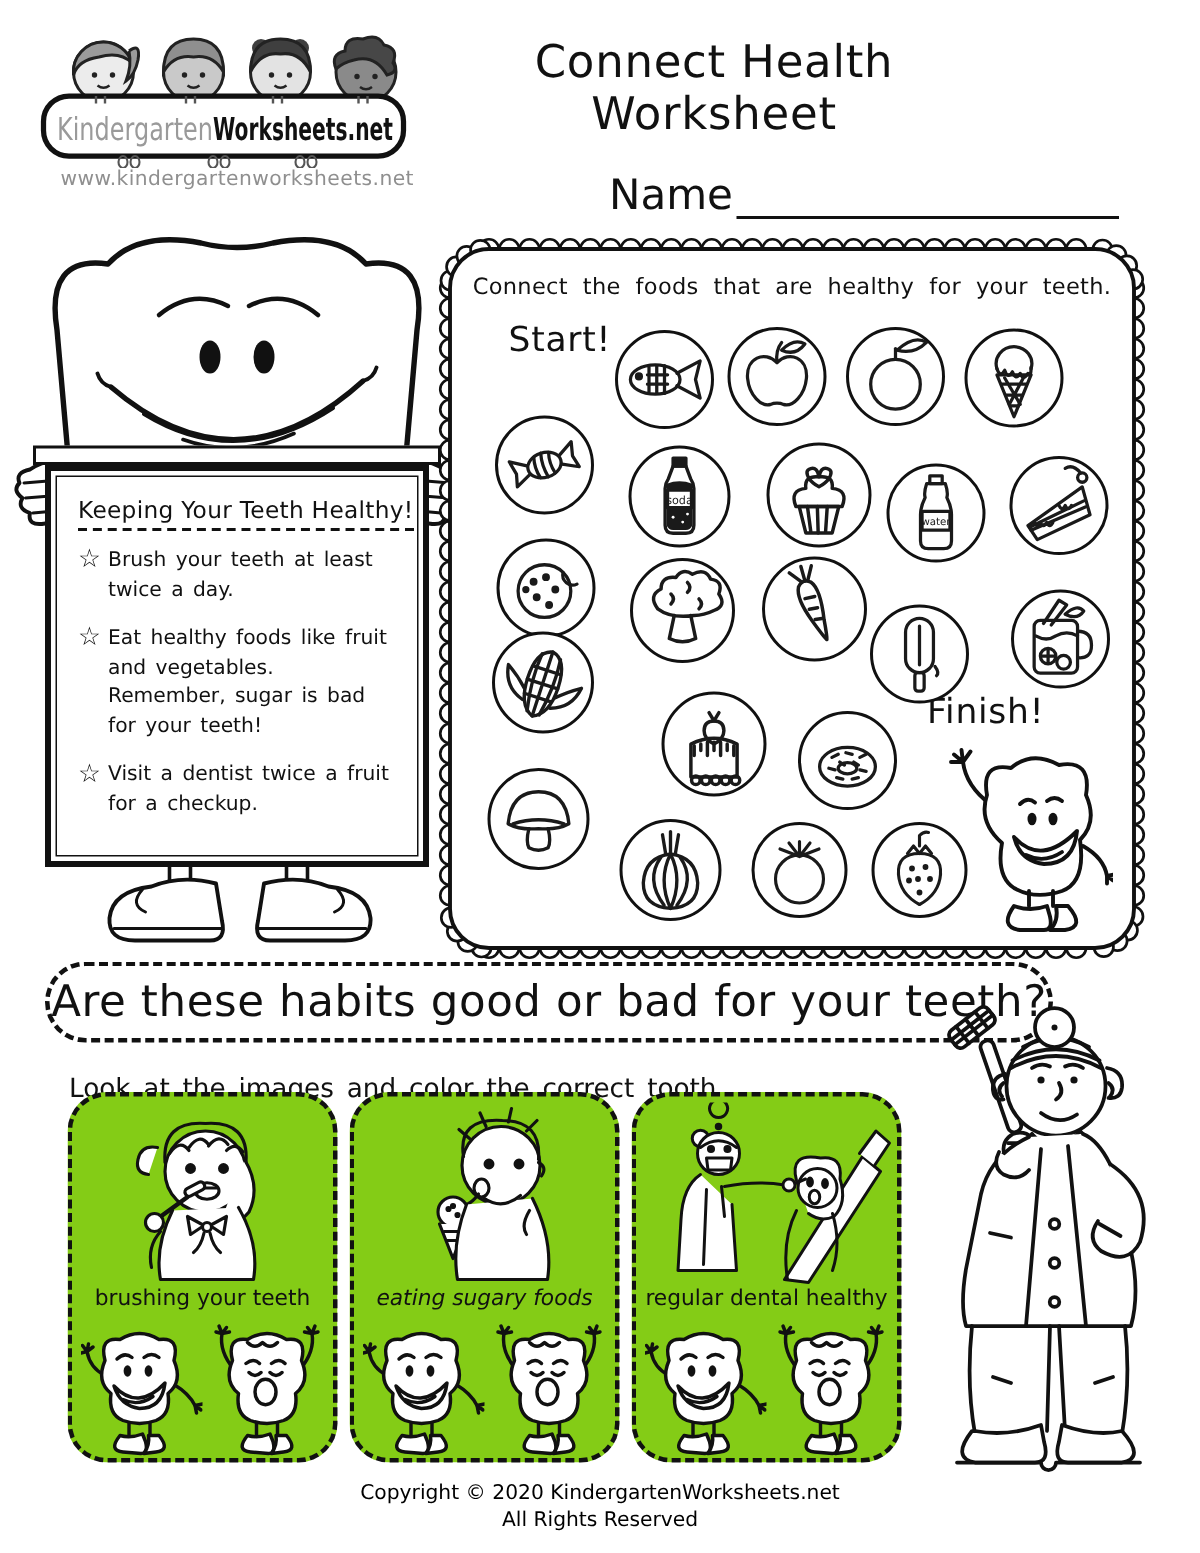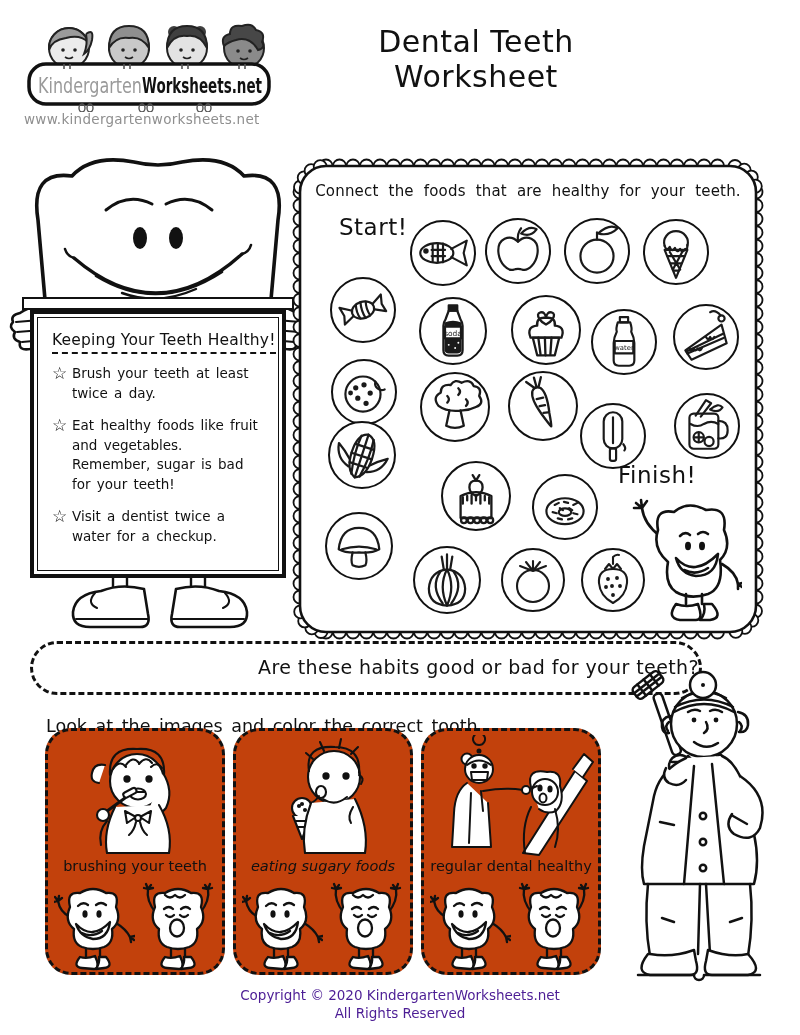--- a/index.html
+++ b/index.html
@@ -1,21 +1,21 @@
 <!DOCTYPE html>
 <html><head>
 <meta charset="utf-8">
 <style>
   html,body{margin:0;padding:0;background:#fff;}
   #worksheet{position:relative;width:800px;height:1035px;background:#fff;overflow:hidden;
     font-family:"DejaVu Sans",sans-serif;color:#111;}
   .abs{position:absolute;}
   svg{display:block;}
   .ink{stroke:#111;fill:none;stroke-linecap:round;stroke-linejoin:round;}
-  #logo-url{left:24px;top:111px;width:252px;text-align:left;font-size:13.5px;color:#8f8f8f;letter-spacing:.3px;}
+  #logo-url{left:24px;top:111px;width:252px;text-align:right;font-size:13.5px;color:#8f8f8f;letter-spacing:.3px;}
   #page-title{left:298px;top:24px;width:356px;margin:0;text-align:center;font-size:30px;font-weight:500;letter-spacing:.5px;}
   #name-row{left:406px;top:110px;width:340px;display:flex;align-items:flex-end;font-size:28px;}
   #name-line{flex:1;border-bottom:2.5px solid #111;height:34px;margin-left:2px;}
   
   #sign{left:30px;top:310px;width:256px;height:268px;border:4px solid #111;background:#fff;box-sizing:border-box;}
   #sign-inner{position:absolute;inset:3px;border:1.5px solid #111;padding:12px 12px 6px 14px;box-sizing:border-box;}
   #sign-plank{left:22px;top:297px;width:272px;height:13px;background:#fff;border:2.5px solid #111;box-sizing:border-box;}
   #sign-title{font-size:15.5px;letter-spacing:.2px;display:inline-block;border-bottom:2.5px dashed #111;padding-bottom:3px;margin-bottom:10px;white-space:nowrap;}
   #sign-list{list-style:none;margin:0;padding:0;font-size:13.5px;line-height:1.45;word-spacing:2px;}
   #sign-list li{display:flex;margin-bottom:13px;}
@@ -25,27 +25,27 @@
   #scallop-border{position:absolute;left:-10px;top:-10px;}
   #maze-instruction{position:absolute;left:14px;top:16px;width:428px;text-align:center;font-size:15px;word-spacing:5px;letter-spacing:.2px;}
   .maze-label{position:absolute;font-size:23px;letter-spacing:.5px;}
   #start-label{left:14px;top:48px;margin-left:25px;}
   #finish-label{left:318px;top:296px;}
   .food-circle{position:absolute;border:2.3px solid #111;border-radius:50%;background:#fff;box-sizing:border-box;}
   .food-circle svg{width:100%;height:100%;}
   #maze-tooth{position:absolute;left:330px;top:318px;}
   
   #habits-banner{left:30px;top:641px;width:672px;height:54px;border:3.5px dashed #111;border-radius:32px;box-sizing:border-box;
-     text-align:right;font-size:19px;line-height:46px;letter-spacing:.4px;}
+     text-align:center;font-size:29px;line-height:46px;letter-spacing:.4px;}
   #habits-instruction{left:46px;top:716px;font-size:17.5px;word-spacing:3px;}
-  .habit-card{position:absolute;top:728px;width:180px;height:247px;border:3.5px dashed #111;border-radius:26px;background:#c2410c;box-sizing:border-box;}
+  .habit-card{position:absolute;top:728px;width:180px;height:247px;border:3.5px dashed #111;border-radius:26px;background:#84cc16;box-sizing:border-box;}
   .habit-card .scene{position:absolute;left:3px;top:4px;}
   .habit-card .card-label{position:absolute;left:0;top:127px;width:100%;text-align:center;font-size:14.5px;white-space:nowrap;}
   .habit-card .teeth{position:absolute;left:4px;top:148px;width:170px;display:flex;justify-content:center;gap:4px;}
-  #footer{left:0;top:986px;width:800px;text-align:center;font-size:13.5px;color:#4c1d95;line-height:1.35;}
+  #footer{left:0;top:986px;width:800px;text-align:center;font-size:13.5px;color:#000000;line-height:1.35;}
 </style>
 </head>
 <body>
 
 <div id="worksheet">
 
   <svg class="abs" style="left:24px;top:12px;" width="252" height="100" viewBox="0 0 252 100">
 
     <g>
       <circle cx="45" cy="36" r="20" fill="#ececec" stroke="#222" stroke-width="2"></circle>
@@ -90,22 +90,26 @@
       <ellipse cx="118" cy="96" rx="3" ry="4"></ellipse>
         <ellipse cx="126" cy="96" rx="3" ry="4"></ellipse>
       <ellipse cx="176" cy="96" rx="3" ry="4"></ellipse>
         <ellipse cx="184" cy="96" rx="3" ry="4"></ellipse>
     </g>
     <text x="14" y="81" font-size="21" textLength="104" lengthAdjust="spacingAndGlyphs" fill="#9a9a9a">Kindergarten</text>
     <text x="118" y="81" font-size="21" font-weight="bold" textLength="120" lengthAdjust="spacingAndGlyphs" fill="#111">Worksheets.net</text>
   </svg>
   <div id="logo-url" class="abs">www.kindergartenworksheets.net</div>
 
-  <h1 id="page-title" class="abs">Dental Teeth Worksheet</h1>
-
+  <h1 id="page-title" class="abs">Connect Health Worksheet</h1>
+
+  <div id="name-row" class="abs">
+    <span>Name</span>
+    <div id="name-line"></div>
+  </div>
 
   <svg class="abs" style="left:12px;top:146px;" width="292" height="165" viewBox="0 0 292 165">
     <path class="ink" style="stroke-width:3.6;fill:#fff" d="M34,165 L26,74 Q18,24 60,30 Q80,8 122,16 Q146,22 170,16 Q212,8 232,30 Q274,24 266,74 L258,165"></path>
     <path class="ink" style="stroke-width:3" d="M94,64 Q116,46 140,58"></path>
     <path class="ink" style="stroke-width:3" d="M154,58 Q178,46 200,64"></path>
     <ellipse cx="128" cy="92" rx="7" ry="11" fill="#111"></ellipse>
     <ellipse cx="164" cy="92" rx="7" ry="11" fill="#111"></ellipse>
     <path class="ink" style="stroke-width:3.4" d="M62,112 Q146,184 230,108"></path>
     <path class="ink" style="stroke-width:2.6" d="M62,112 q-7,-2 -9,-9 M230,108 q7,-2 9,-9"></path>
     <path class="ink" style="stroke-width:2.6" d="M84,130 Q146,168 210,126"></path>
@@ -129,21 +133,21 @@
           <li>
             <span class="star">☆</span>
             <span>Brush your teeth at least twice a day.</span>
           </li>
           <li>
             <span class="star">☆</span>
             <span>Eat healthy foods like fruit and vegetables. Remember, sugar is bad for your teeth!</span>
           </li>
           <li>
             <span class="star">☆</span>
-            <span>Visit a dentist twice a water for a checkup.</span>
+            <span>Visit a dentist twice a fruit for a checkup.</span>
           </li>
         </ul>
     </div>
   </div>
 
   <svg class="abs" style="left:55px;top:578px;" width="210" height="58" viewBox="0 0 210 58">
     <path class="ink" style="stroke-width:2.4" d="M58,0 v9 M72,0 v9 M136,0 v9 M150,0 v9"></path>
     <path class="ink" style="stroke-width:2.6;fill:#fff" d="M46,13 Q20,16 18,34 Q17,49 35,49 L85,49 Q96,49 93,36 L89,11 Q66,5 46,13 Z"></path>
     <path class="ink" style="stroke-width:2" d="M21,41 L93,41 M40,15 Q31,25 42,30"></path>
     <path class="ink" style="stroke-width:2.6;fill:#fff" d="M164,13 Q190,16 192,34 Q193,49 175,49 L125,49 Q114,49 117,36 L121,11 Q144,5 164,13 Z"></path>

